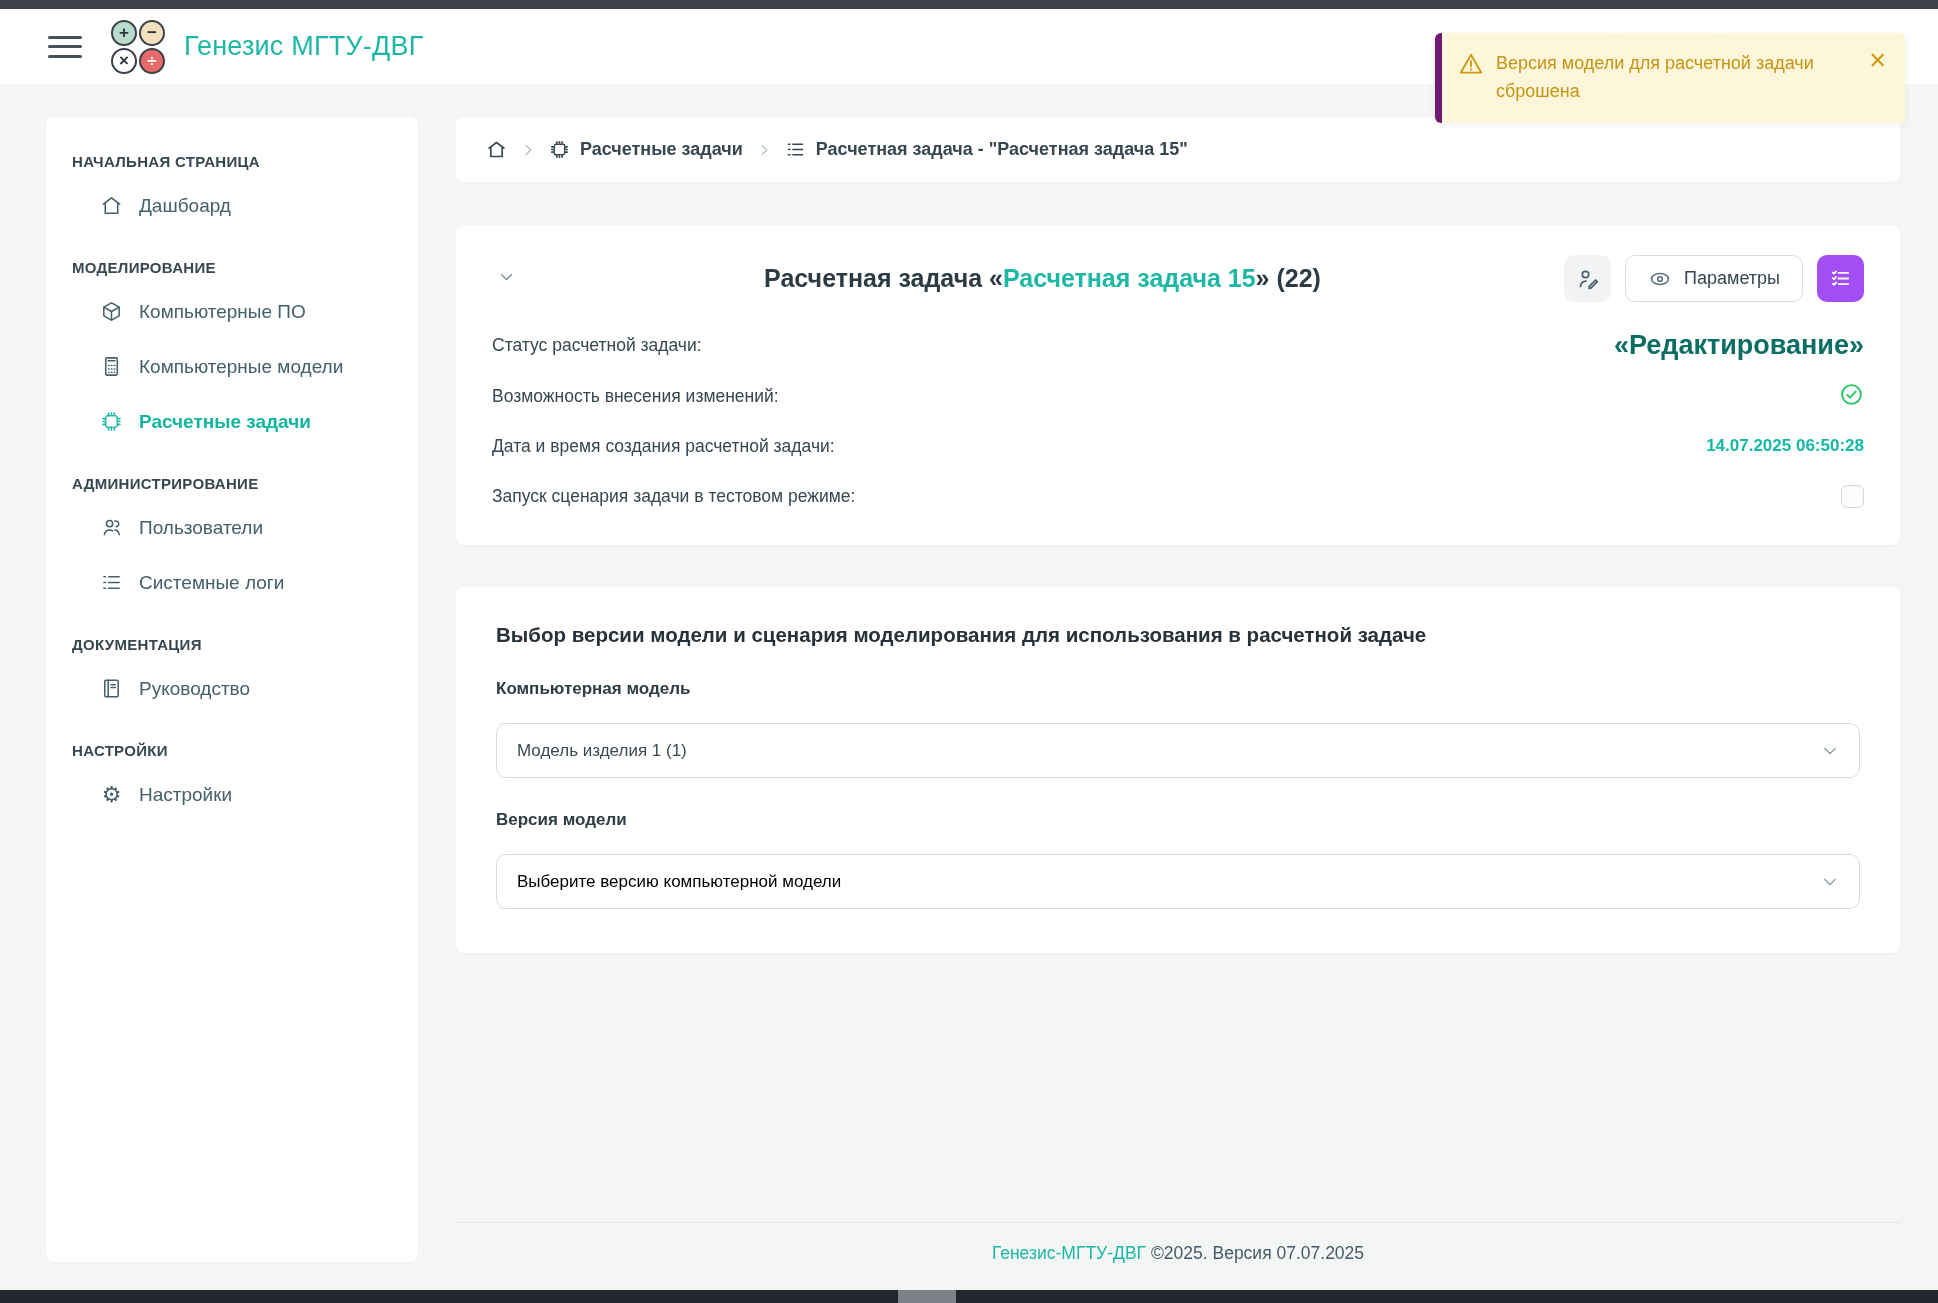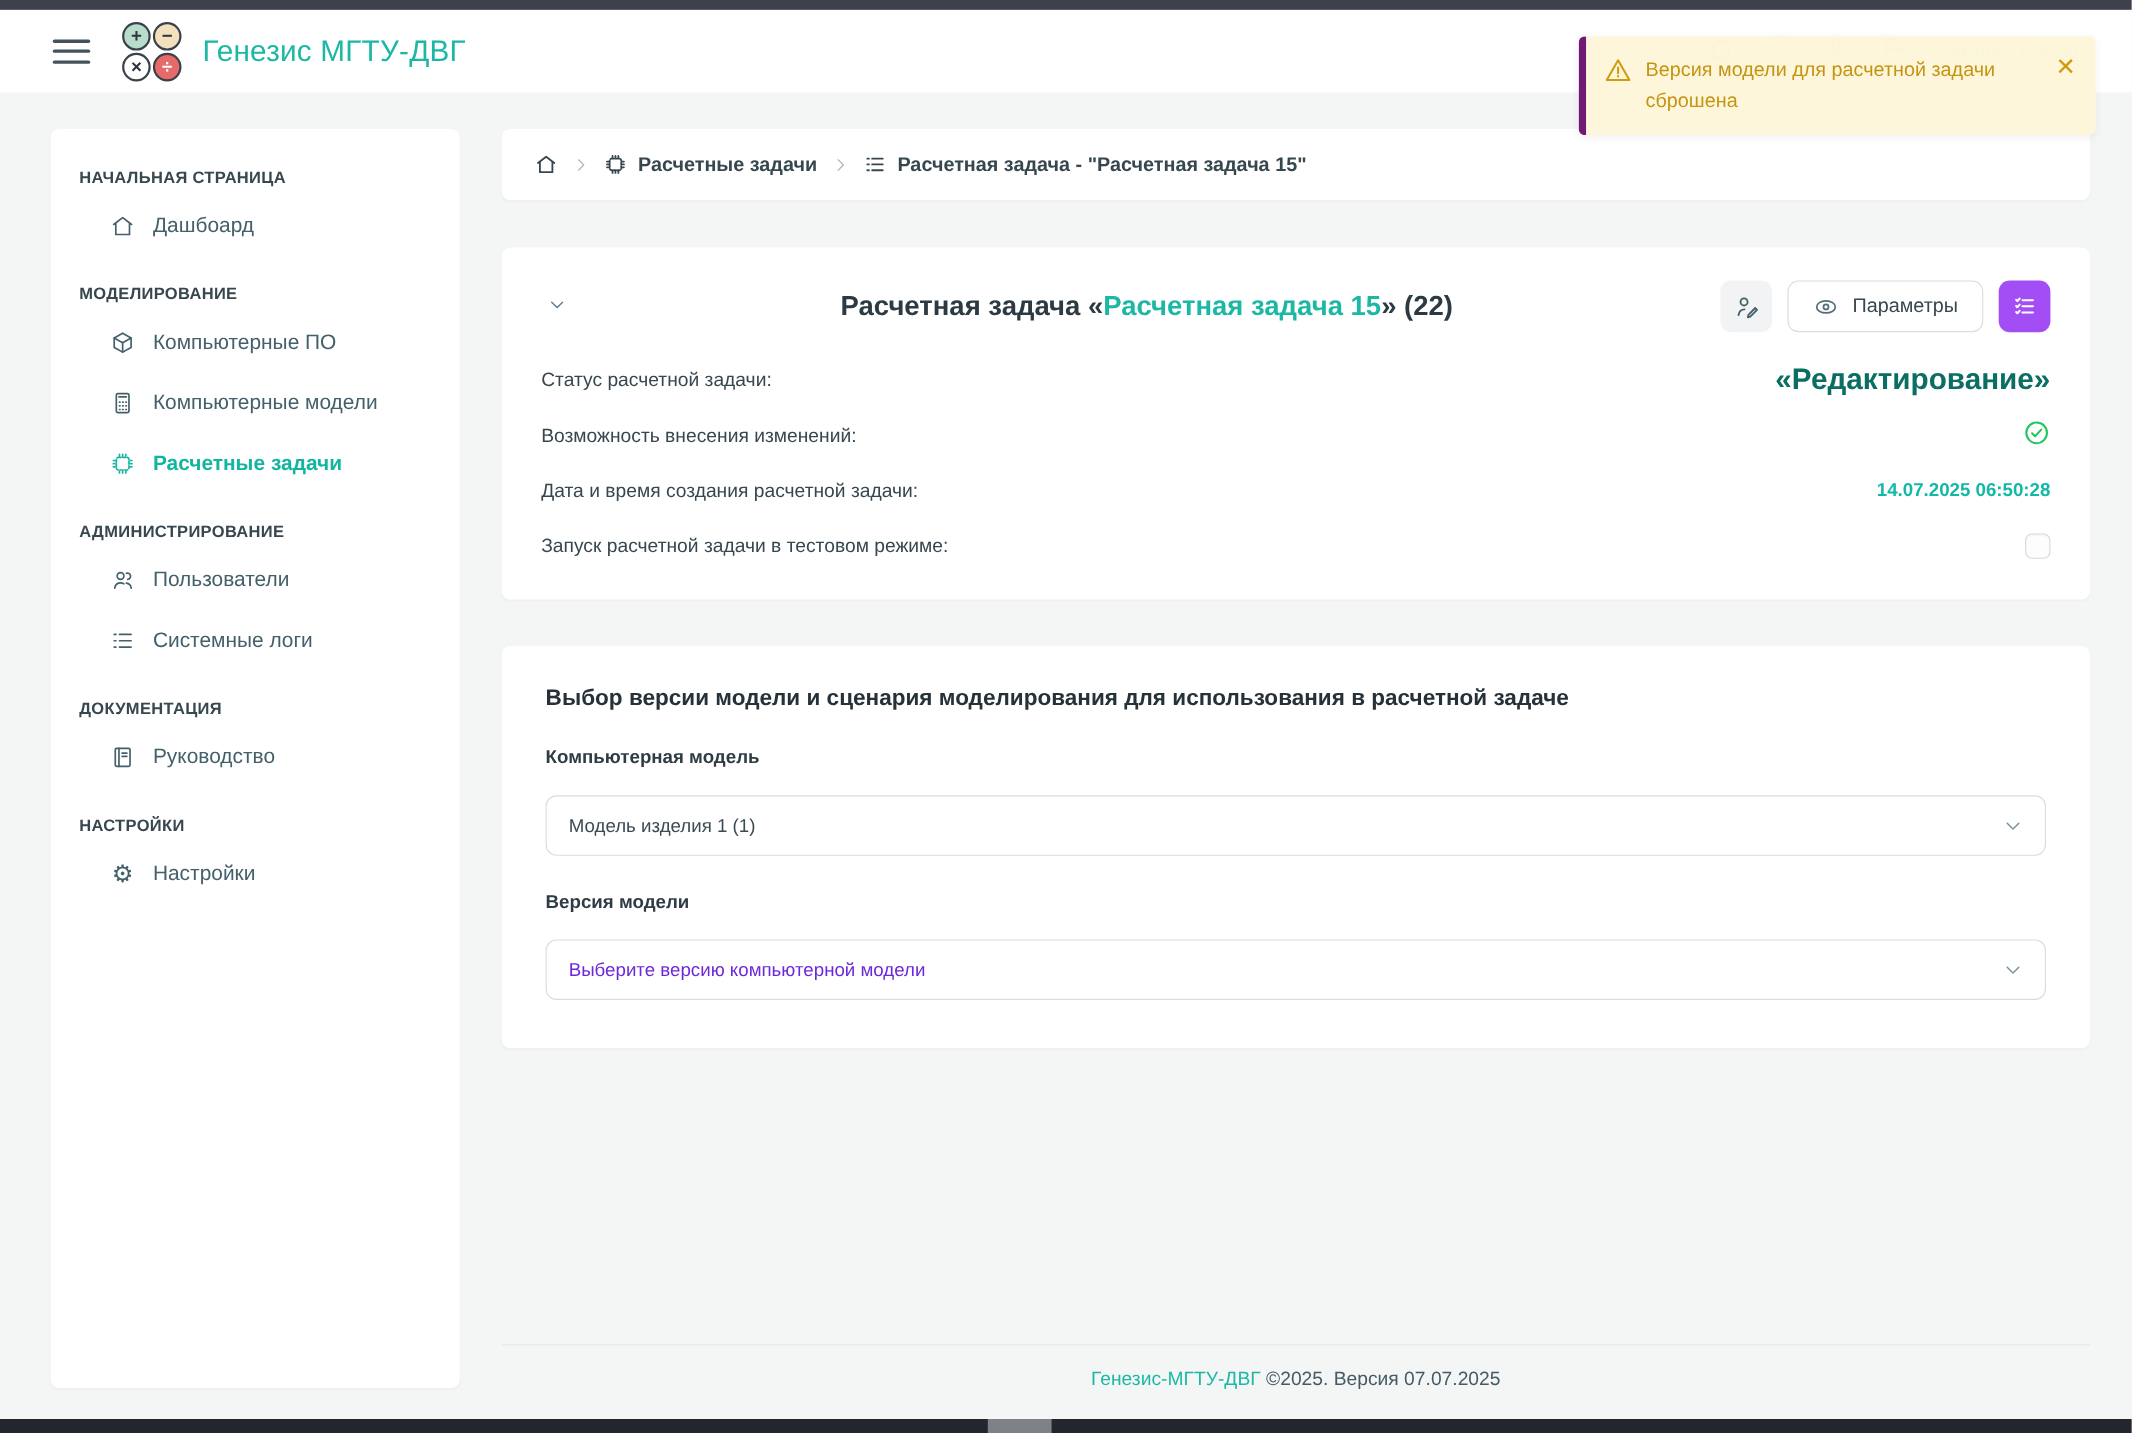--- a/index.html
+++ b/index.html
@@ -73,21 +73,21 @@
   .status-label { font-size:17.5px; color:#37474f; }
   .status-value-big { font-size:27px; font-weight:bold; color:#0a6e63; }
   .status-value-date { font-size:17px; font-weight:bold; color:#13b9a6;margin-left:23px; }
   .check-circle svg { width:25px; height:25px; stroke:#22c55e; fill:none; stroke-width:1.8; stroke-linecap:round; stroke-linejoin:round; }
   .checkbox { width:23px; height:23px; border:1.5px solid #d3dade; border-radius:6px; background:#fdfdfd; box-shadow:inset 0 1px 2px rgba(0,0,0,.04); cursor:pointer; }
 
   .model-card { margin-top:42px; padding:36px 40px 44px; }
   .model-heading { font-size:20.5px; font-weight:bold; color:#273238; }
   .field-label { font-size:17px; font-weight:bold; color:#2e3c44; margin-top:32px; }
   .select { margin-top:24px; height:55px; border:1px solid #d7dde0; border-radius:10px; display:flex; align-items:center; justify-content:space-between; padding:0 20px; font-size:17px; color:#3c4a52; cursor:pointer; background:#ffffff; }
-  .select .placeholder { color:#6d28d9; }
+  .select .placeholder { color:#000000; }
   .select svg { width:18px; height:18px; stroke:#78909c; fill:none; stroke-width:1.7; stroke-linecap:round; stroke-linejoin:round; }
 
   .main-footer { margin-top:auto; border-top:1px solid #e4e8e8; text-align:center; padding:20px 0 26px; font-size:17.5px; color:#455a64; }
   .main-footer .brand { color:#1db8a5; cursor:pointer; }
 </style>
 </head>
 <body>
 
 <div>
   <div class="top-strip"></div>
@@ -281,21 +281,21 @@
                   <circle cx="12" cy="12" r="9"></circle>
                   <path d="M8 12.4l2.6 2.6 5.4-5.8"></path>
                 </svg>
             </span>
           </div>
           <div class="status-row">
             <span class="status-label">Дата и время создания расчетной задачи:</span>
             <span class="status-value-date">14.07.2025 06:50:28</span>
           </div>
           <div class="status-row">
-            <span class="status-label">Запуск расчетной задачи в тестовом режиме:</span>
+            <span class="status-label">Запуск сценария задачи в тестовом режиме:</span>
             <span class="checkbox"></span>
           </div>
         </div>
       </section>
 
       <section class="model-card card">
         <h2 class="model-heading">Выбор версии модели и сценария моделирования для использования в расчетной задаче</h2>
 
         <div class="field-label">Компьютерная модель</div>
         <div class="select">

